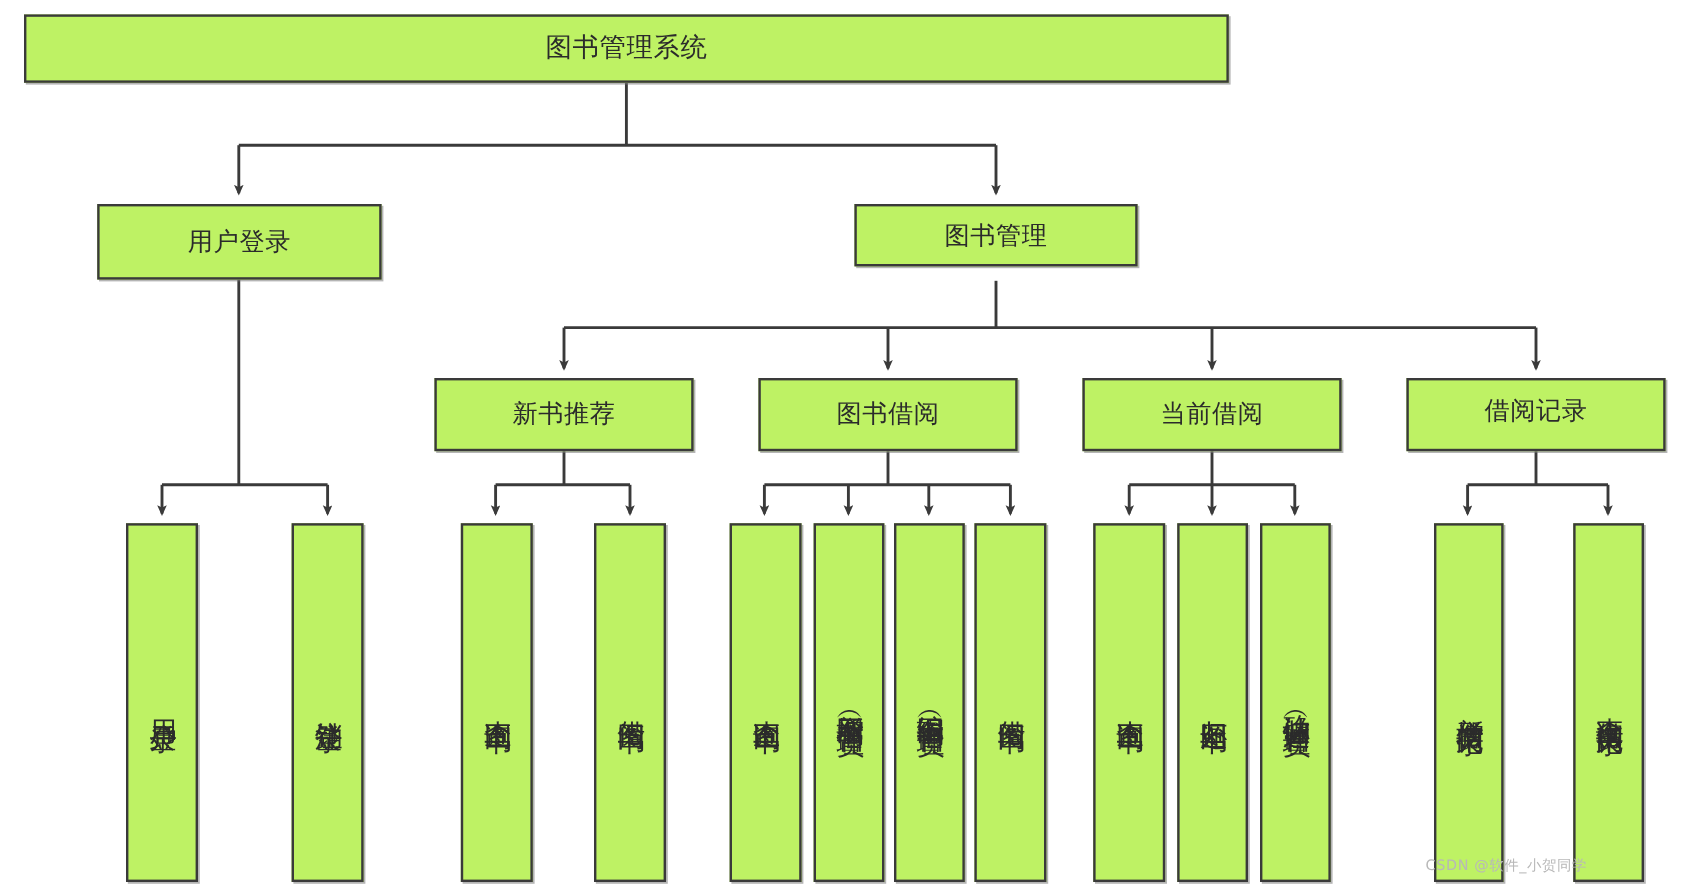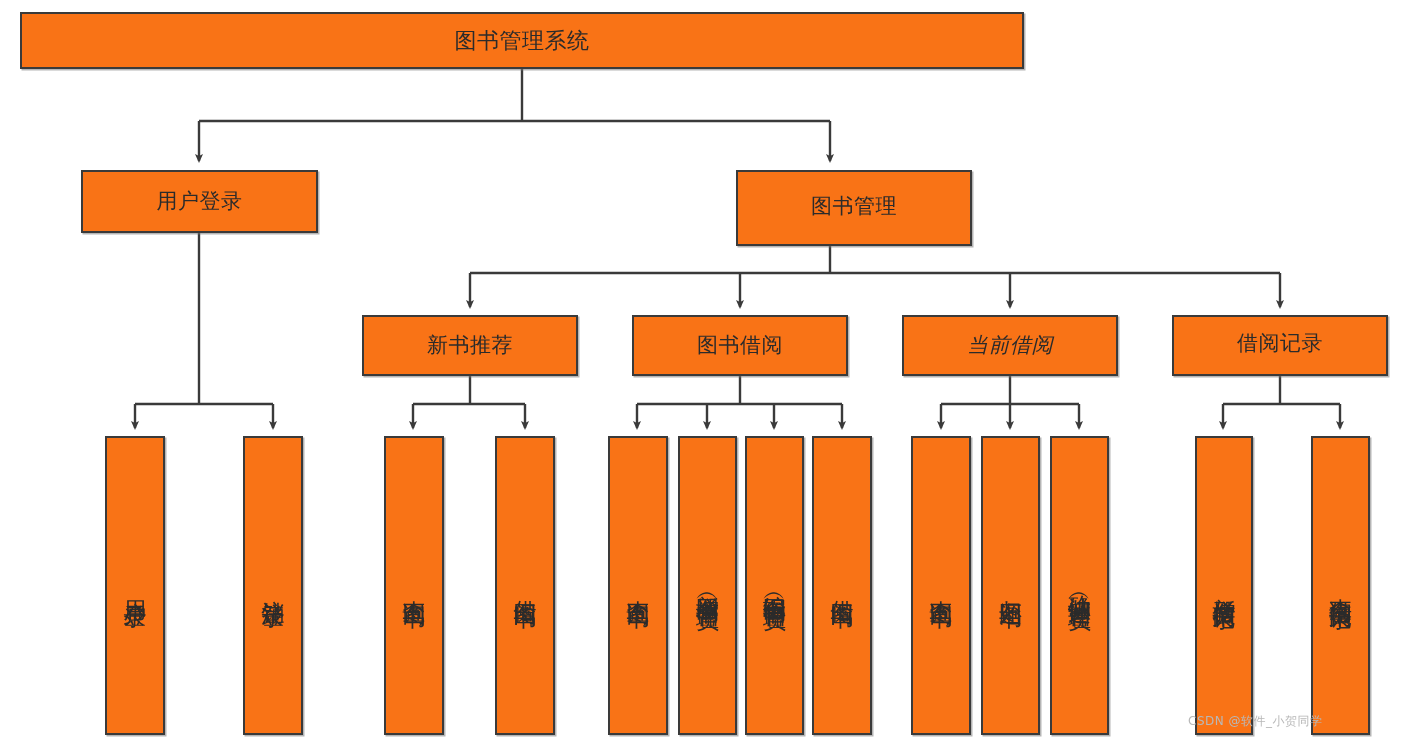--- a/index.html
+++ b/index.html
@@ -21,21 +21,21 @@
   #edge-layer {
     position: absolute;
     left: 0;
     top: 0;
     width: 1405px;
     height: 747px;
   }
   .node {
     position: absolute;
     box-sizing: border-box;
-    background: #f97316;
+    background: #bef264;
     border: 2px solid #3a3a3a;
     box-shadow: 1.5px 1.5px 0 rgba(120,120,120,0.55);
     display: flex;
     align-items: center;
     justify-content: center;
     color: #2b2b2b;
   }
   .node .label {
     display: block;
     text-align: center;
@@ -126,31 +126,31 @@
     </g>
   </svg>
 
   <div id="root-node" class="node horiz" style="left:20px; top:12px; width:1004px; height:57px;">
     <span class="label">图书管理系统</span>
   </div>
 
   <div class="node horiz" style="left:81px; top:170px; width:237px; height:63px;">
     <span class="label">用户登录</span>
   </div>
-  <div class="node horiz" style="left:736px; top:170px; width:236px; height:76px;font-family:Liberation Mono, monospace;">
+  <div class="node horiz" style="left:712px; top:170px; width:236px; height:52px;">
     <span class="label">图书管理</span>
   </div>
 
   <div class="node horiz" style="left:632px; top:315px; width:216px; height:61px;">
     <span class="label">图书借阅</span>
   </div>
   <div class="node horiz" style="left:362px; top:315px; width:216px; height:61px;">
     <span class="label">新书推荐</span>
   </div>
-  <div class="node horiz" style="left:902px; top:315px; width:216px; height:61px;font-style:italic;">
+  <div class="node horiz" style="left:902px; top:315px; width:216px; height:61px;">
     <span class="label">当前借阅</span>
   </div>
   <div class="node horiz" style="left:1172px; top:315px; width:216px; height:61px;font-family:Liberation Mono, monospace;">
     <span class="label">借阅记录</span>
   </div>
 
   <div class="node vert" style="left:105px; top:436px; width:60px; height:299px;">
     <span class="label">用户登录</span>
   </div>
   <div class="node vert" style="left:243px; top:436px; width:60px; height:299px;">

